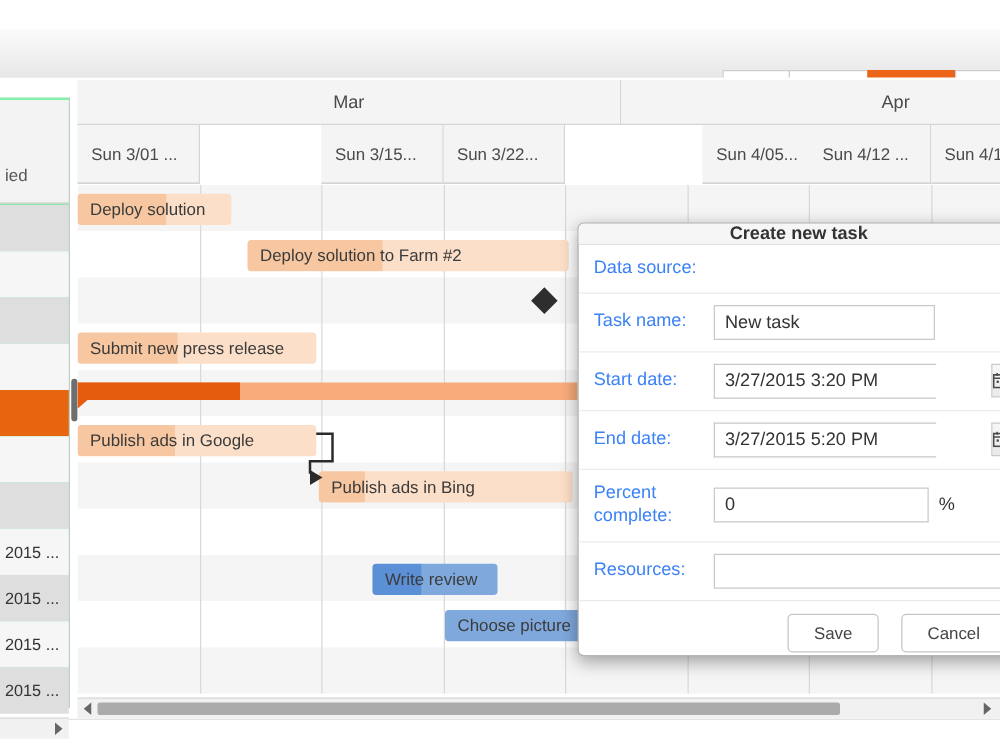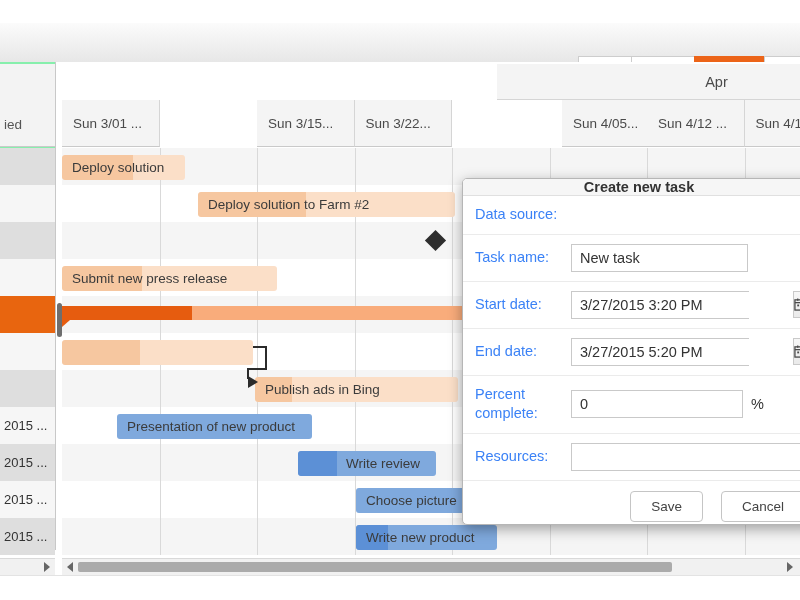--- a/index.html
+++ b/index.html
@@ -9,21 +9,21 @@
   .topstrip{position:absolute;left:0;top:0;width:800px;height:23px;background:#fff;}
   .toolbar{position:absolute;left:0;top:23px;width:800px;height:39px;
            background:linear-gradient(#FBFBFB,#E7E7E7);border-bottom:1px solid #C6C6C6;}
   .view-group{position:absolute;left:578px;top:5px;display:flex;}
   .view-btn{height:28px;border:1px solid #CDCDCD;background:#fff;color:#333;
             font-family:inherit;font-size:13.5px;padding:0 14px;margin-left:-1px;cursor:pointer;margin-top:28px;}
   .view-btn:first-child{margin-left:0;}
   
   .gantt{position:absolute;left:0;top:62px;width:800px;height:513px;background:#fff;
          border-bottom:1px solid #E3E3E3;}
-  .left-pane{position:absolute;left:0;top:0;width:55px;height:488px;background:#86efac;
+  .left-pane{position:absolute;left:0;top:16px;width:55px;height:488px;background:#86efac;
              border-right:1px solid #C8C8C8;}
   .left-header{position:absolute;left:0;top:2px;width:55px;height:83px;background:#F3F3F3;
                border-bottom:1px solid #C9C9C9;display:flex;align-items:flex-end;
                padding:0 0 14px 4px;box-sizing:border-box;font-size:13.5px;color:#555;}
   .left-rows{position:absolute;left:0;top:86px;width:55px;height:407px;}
   .left-row{position:absolute;left:0;width:55px;height:37px;font-size:13px;color:#333;
             display:flex;align-items:center;padding-left:4px;box-sizing:border-box;}
   .left-hscroll{position:absolute;left:0;top:496px;width:55px;height:16px;background:#F1F1F1;
                 border-top:1px solid #D9D9D9;}
   .arr-right{position:absolute;width:0;height:0;border-top:5px solid transparent;
@@ -118,20 +118,21 @@
         </div>
       <div class="left-hscroll">
         <span class="arr-right" style="left:44px;top:3px;"></span>
       </div>
     </div>
 
     <div class="v-scroll-thumb"></div>
 
     <div class="chart">
       <div class="month-row" id="month-row">
+          <div class="month-cell" style="left: 0px; width: 435px;">Mar</div>
           <div class="month-cell" style="left: 435px; width: 440px;">Apr</div>
         </div>
       <div class="week-row" id="week-row">
           <div class="week-cell" style="left: 0px; width: 97.5px;">Sun 3/01 ...</div>
           <div class="week-cell" style="left: 195px; width: 97.5px;">Sun 3/15...</div>
           <div class="week-cell" style="left: 292.5px; width: 97.5px;">Sun 3/22...</div>
           <div class="week-cell" style="left: 500px; width: 97.5px;">Sun 4/05...</div>
           <div class="week-cell" style="left: 585px; width: 97.5px;">Sun 4/12 ...</div>
           <div class="week-cell" style="left: 682.5px; width: 97.5px;">Sun 4/19 ...</div>
         </div>
@@ -160,44 +161,38 @@
           <div class="gridline" style="left: 585px;"></div>
           <div class="gridline" style="left: 682.5px;"></div>
           <div class="bar" style="left: 0px; top: 7px; width: 123px; background: rgb(251, 223, 200); z-index: 2;">
             <div class="prog" style="width: 71px; background: rgb(246, 199, 160);"></div>
             <span class="lbl">Deploy solution</span>
           </div>
           <div class="bar" style="left: 136px; top: 44px; width: 257px; background: rgb(251, 223, 200); z-index: 2;">
             <div class="prog" style="width: 108px; background: rgb(246, 199, 160);"></div>
             <span class="lbl">Deploy solution to Farm #2</span>
           </div>
-          <div class="bar" style="left: 0px; top: 118px; width: 215px; background: rgb(251, 223, 200); z-index: 2;">
+          <div class="bar" style="left: 0px; top: 118px; width: 191px; background: rgb(251, 223, 200); z-index: 2;">
             <div class="prog" style="width: 80px; background: rgb(246, 199, 160);"></div>
             <span class="lbl">Submit new press release</span>
           </div>
           <div class="bar" style="left: 0px; top: 192px; width: 191px; background: rgb(251, 223, 200); z-index: 2;">
             <div class="prog" style="width: 78px; background: rgb(246, 199, 160);"></div>
+            <span class="lbl">Publish ads in Google</span>
           </div>
           <div class="bar" style="left: 193px; top: 229px; width: 203px; background: rgb(251, 223, 200); z-index: 2;">
             <div class="prog" style="width: 37px; background: rgb(246, 199, 160);"></div>
             <span class="lbl">Publish ads in Bing</span>
           </div>
-          <div class="bar" style="left: 55px; top: 266px; width: 195px; background: rgb(127, 169, 221); z-index: 2;">
-            <span class="lbl">Presentation of new product</span>
-          </div>
-          <div class="bar" style="left: 236px; top: 303px; width: 100px; background: rgb(127, 169, 221); z-index: 2; padding-left: 38px;">
+          <div class="bar" style="left: 236px; top: 303px; width: 100px; background: rgb(127, 169, 221); z-index: 2;">
             <div class="prog" style="width: 39px; background: rgb(92, 144, 214);"></div>
             <span class="lbl">Write review</span>
           </div>
           <div class="bar" style="left: 294px; top: 340px; width: 150px; background: rgb(127, 169, 221); z-index: 2;">
             <span class="lbl">Choose picture</span>
-          </div>
-          <div class="bar" style="left: 294px; top: 377px; width: 141px; background: rgb(127, 169, 221); z-index: 2;">
-            <div class="prog" style="width: 32px; background: rgb(92, 144, 214);"></div>
-            <span class="lbl">Write new product</span>
           </div>
           <div class="summary-bar" style="left: 0px; top: 158px; width: 400px; background: rgb(249, 172, 123); z-index: 2;">
             <div class="summary-done" style="width: 130px; background: rgb(230, 92, 15);"></div>
             <div class="summary-notch" style="left: 0px; top: 14px; border-top: 7px solid rgb(230, 92, 15);"></div>
           </div>
           <div class="milestone" style="left: 365.5px; top: 85px; background: rgb(46, 46, 46); z-index: 2;"></div>
         </div>
     </div>
 
     <div class="main-hscroll">

